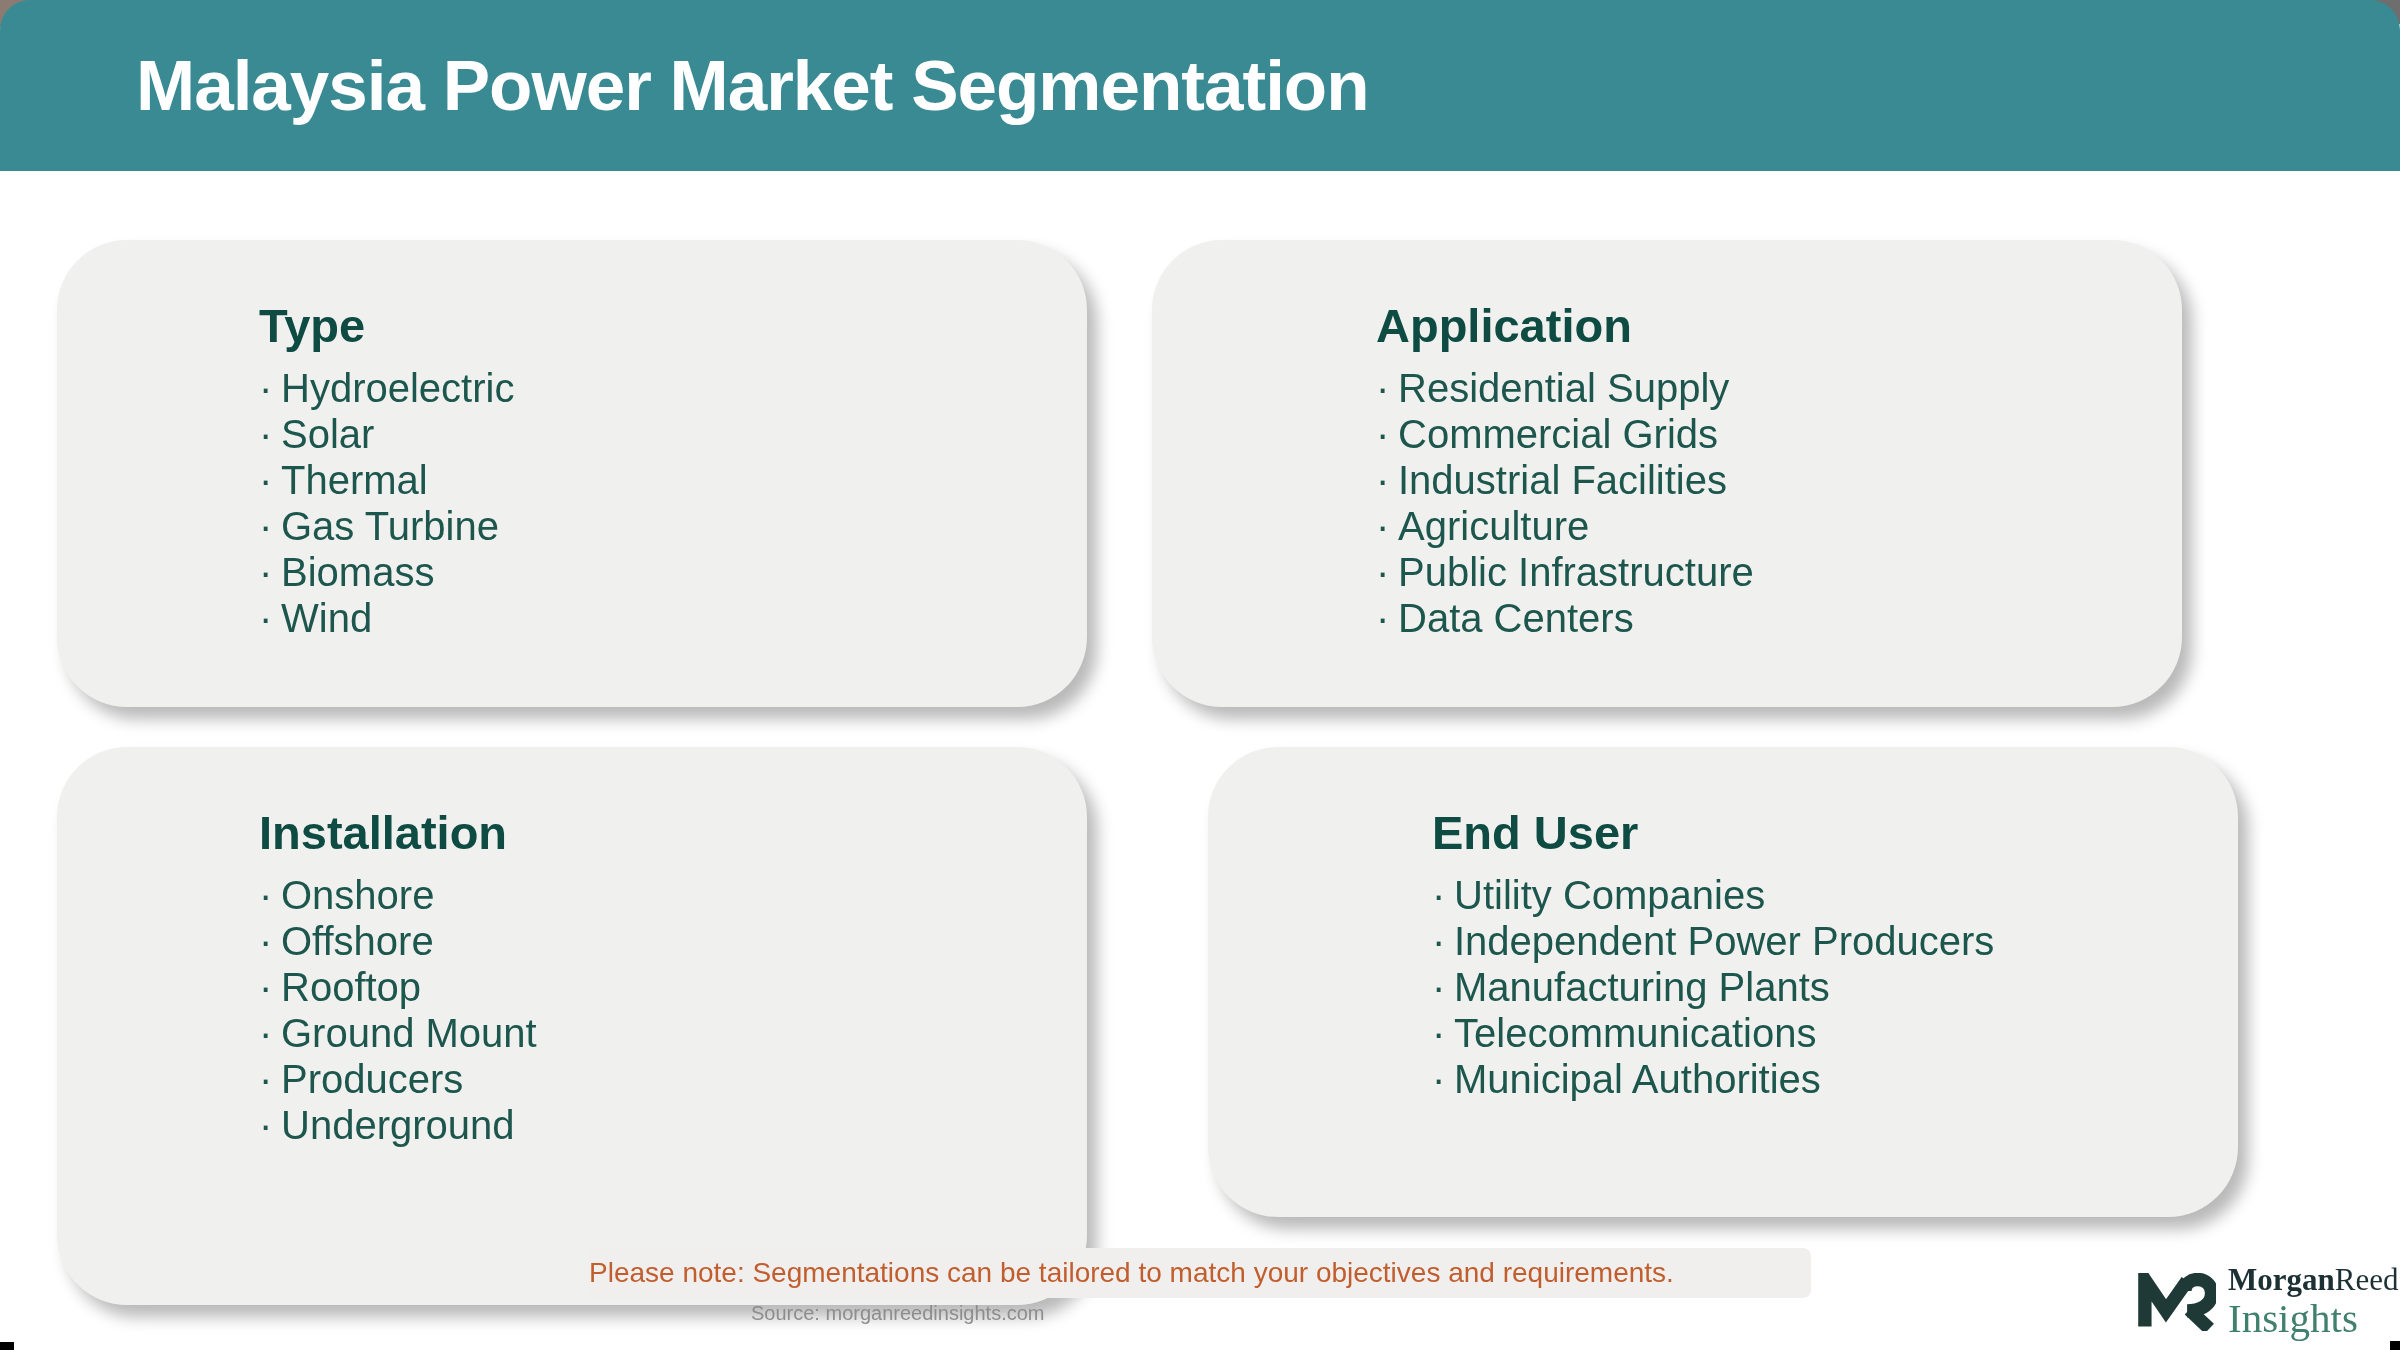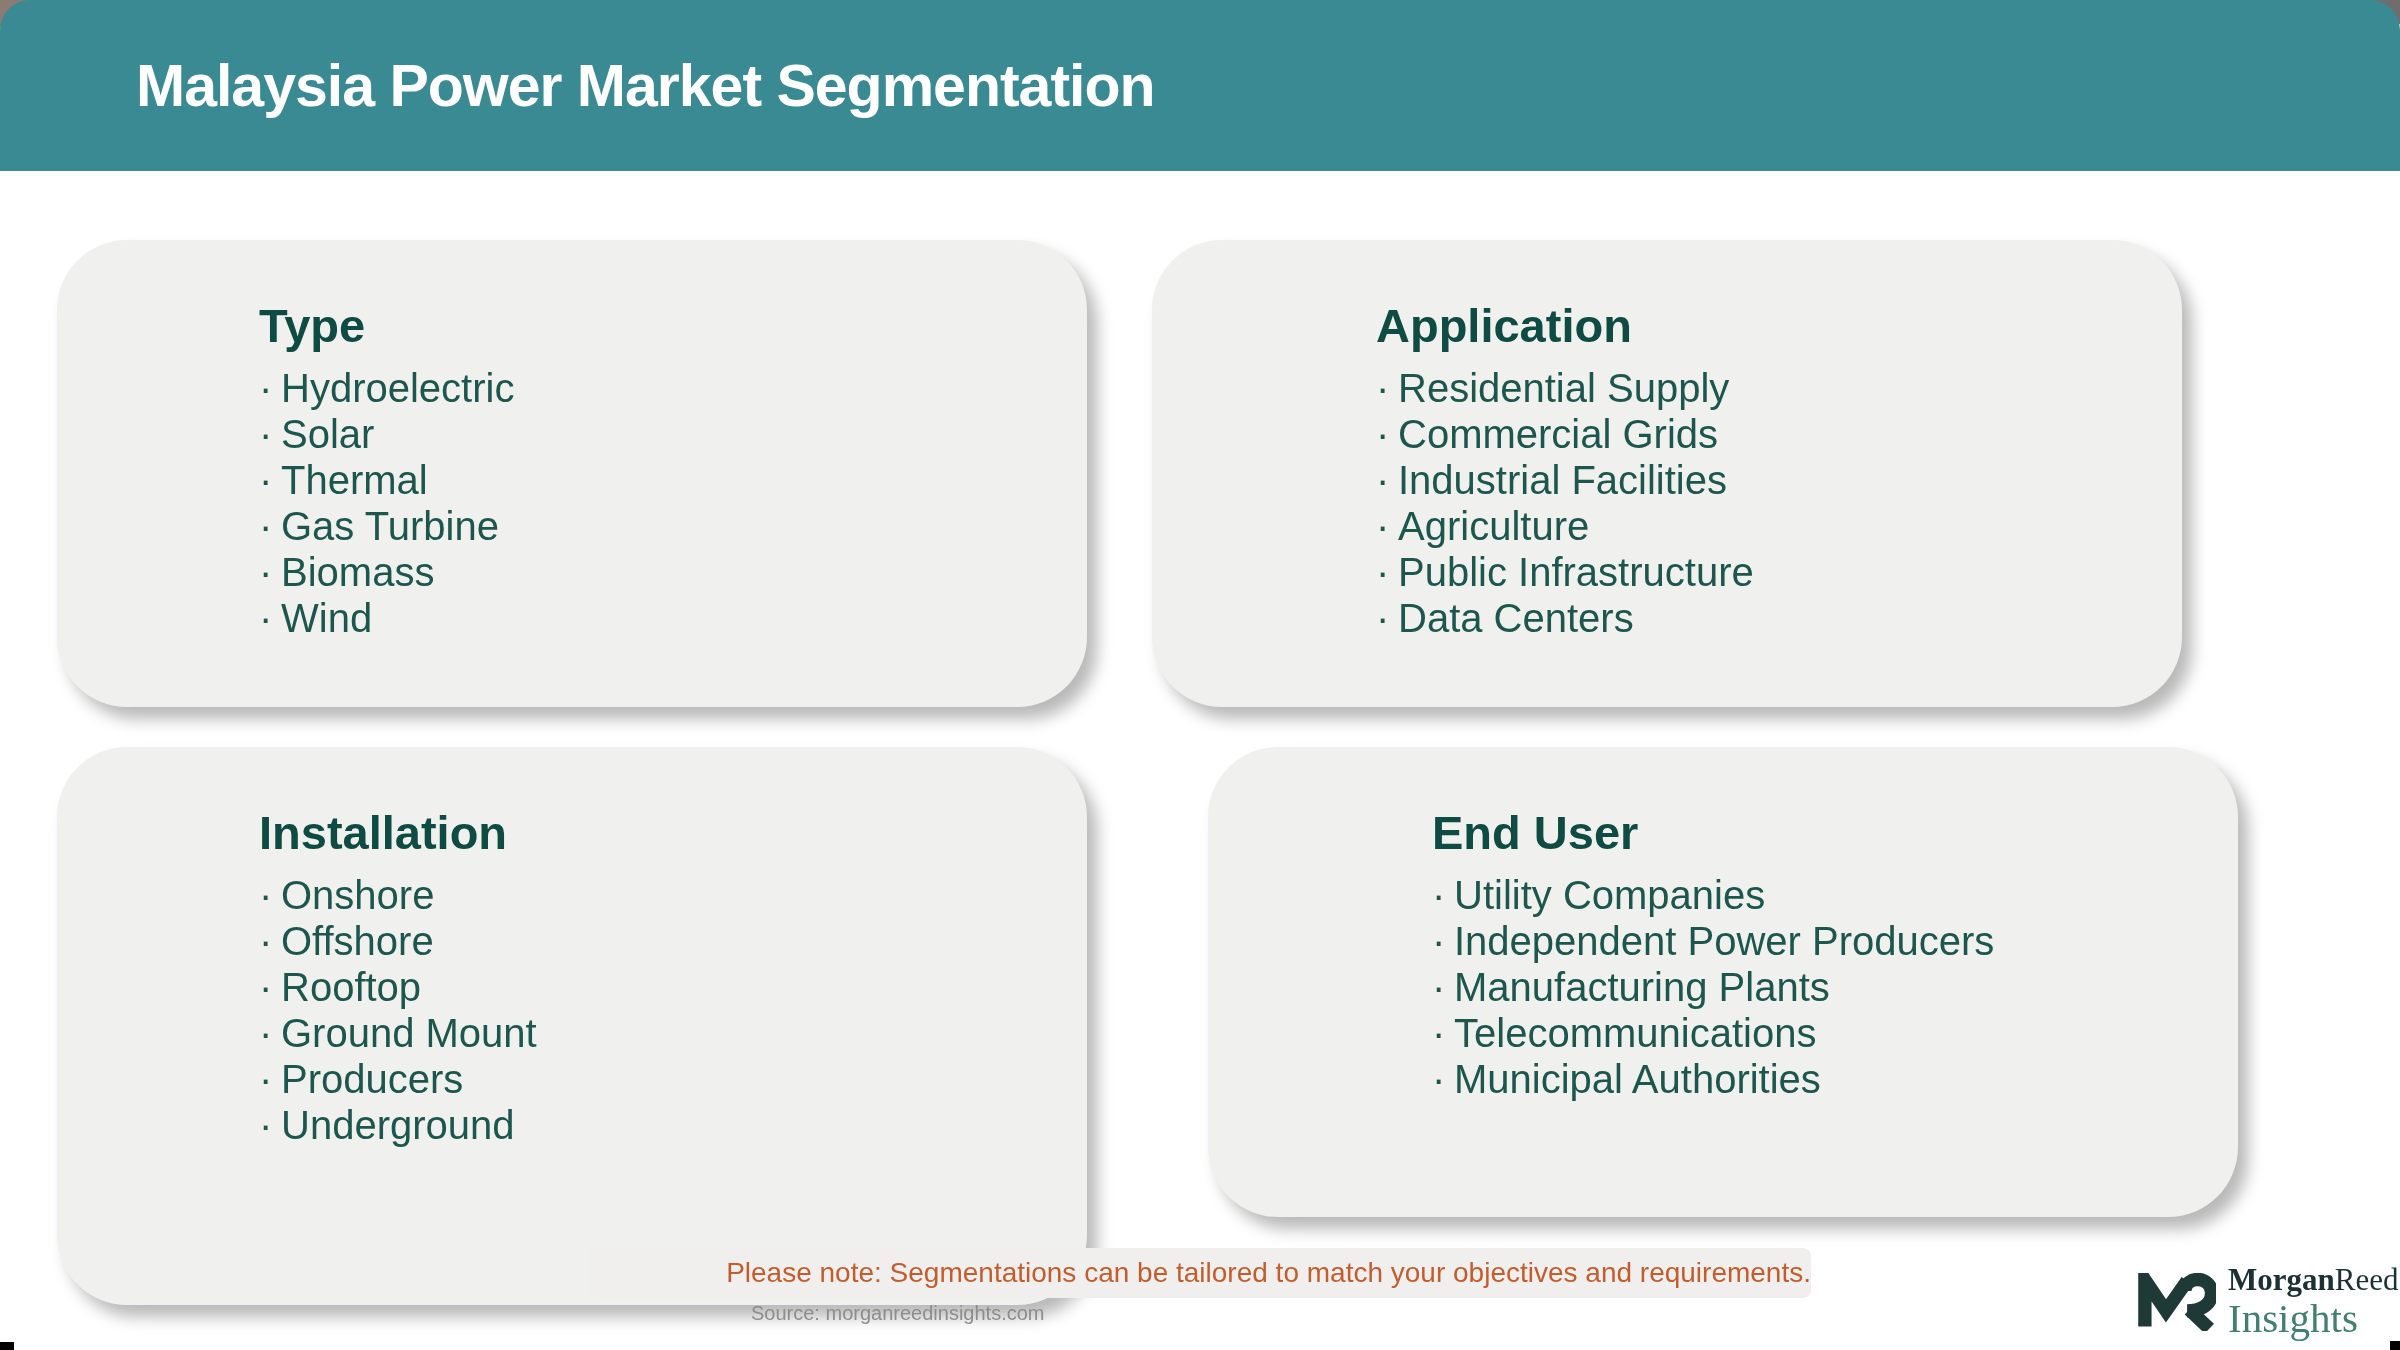--- a/index.html
+++ b/index.html
@@ -22,21 +22,21 @@
   .header{
     position:absolute;left:0;top:0;right:0;height:171px;
     background:#3a8a93;
     border-radius:30px 30px 0 0;
     display:flex;align-items:center;
     z-index:1;
   }
   .title{
     margin:0 0 0 136px;
     color:#ffffff;
-    font-size:59px;
+    font-size:71px;
     font-weight:700;
     letter-spacing:-1px;
   }
 
   .card{
     position:absolute;
     width:1030px;height:467px;
     background:#f0f0ee;
     border-radius:70px;
     box-shadow:10px 12px 16px rgba(0,0,0,0.28);
@@ -68,21 +68,21 @@
     display:inline-block;
     width:22px;
     color:#1c564d;
   }
 
   .note{
     position:absolute;
     left:589px;top:1248px;width:1222px;height:50px;
     background:#f0efed;
     border-radius:8px;
-    display:flex;align-items:center;justify-content:flex-end;
+    display:flex;align-items:center;justify-content:flex-start;
     color:#c25e2e;
     font-size:28px;
   }
   .source{
     position:absolute;
     left:751px;top:1302px;width:800px;
     text-align:left;
     color:#8d8d8d;
     font-size:20px;
   }

